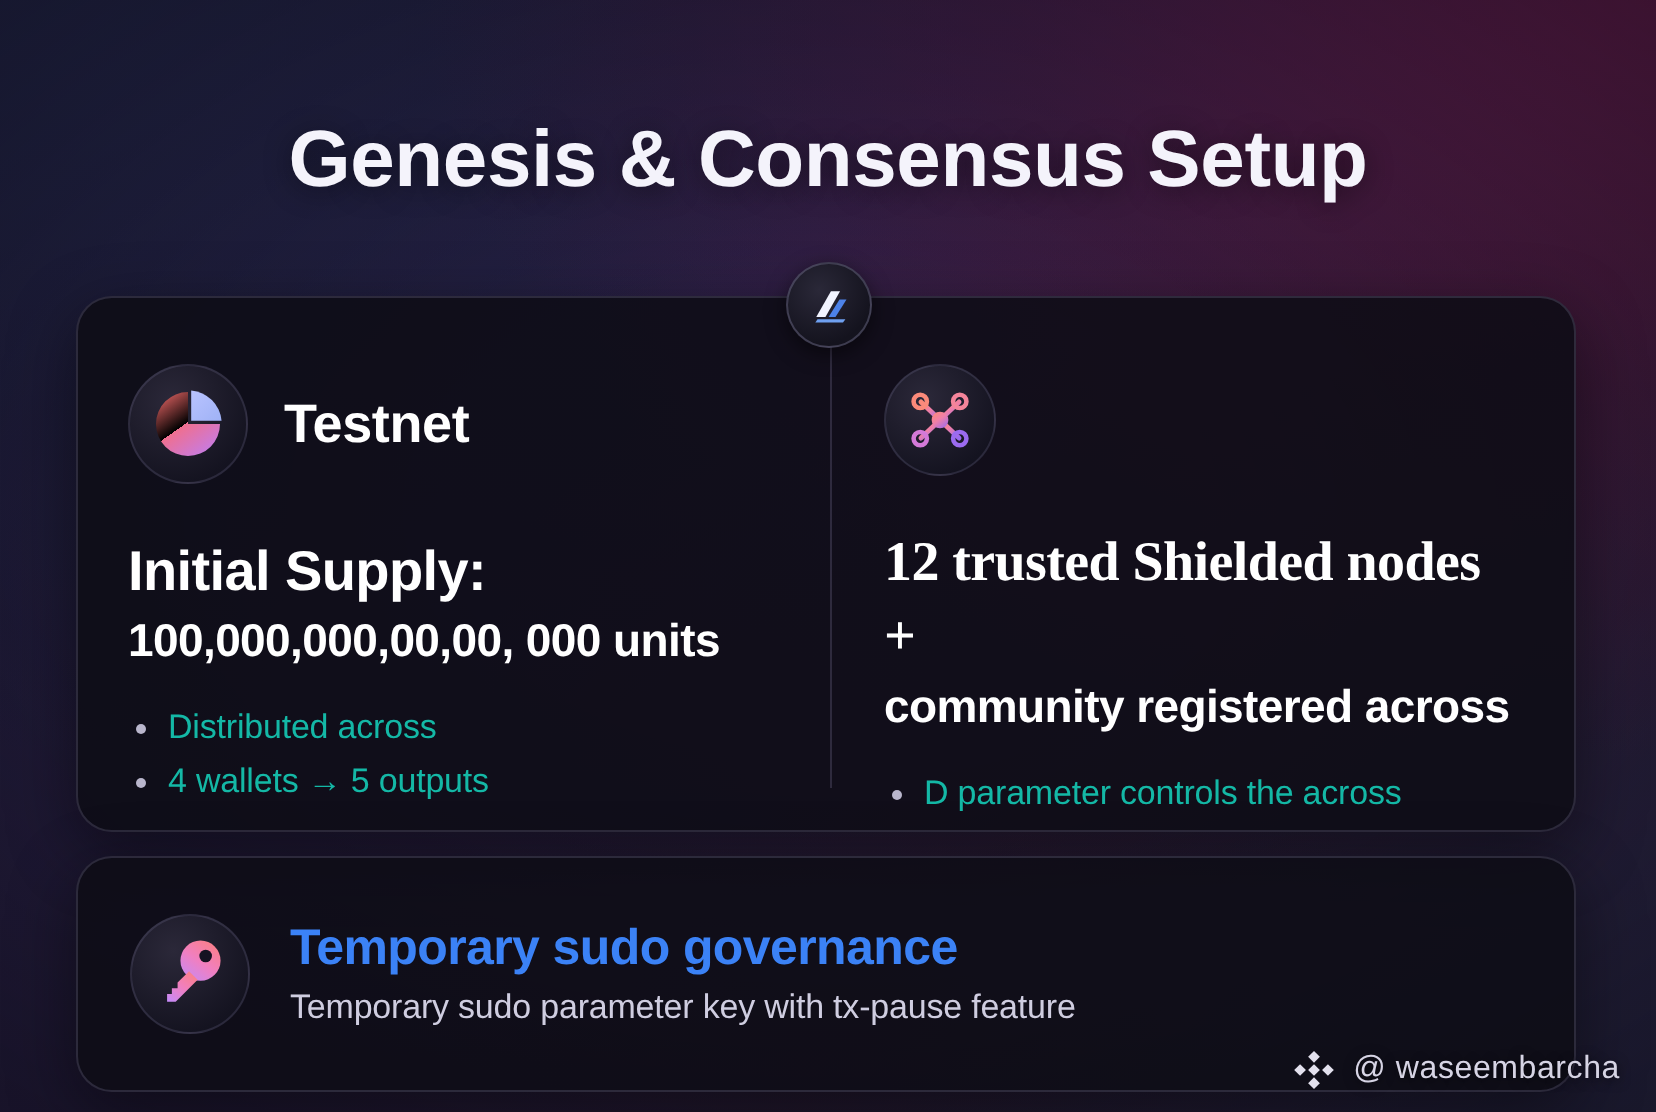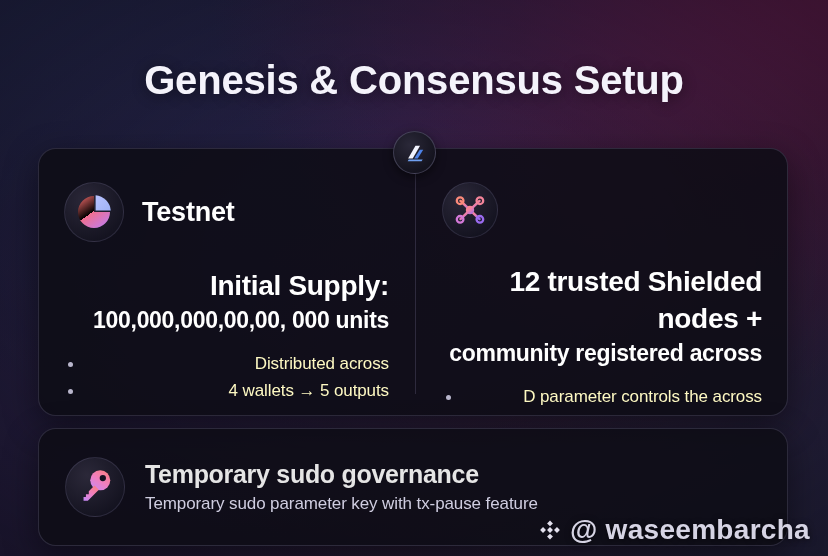--- a/index.html
+++ b/index.html
@@ -63,21 +63,21 @@
     width: 43px; height: 43px;
     border-radius: 50%;
     background: radial-gradient(circle at 38% 32%, #2a2838 0%, #14131e 72%);
     border: 1px solid rgba(160,156,196,0.30);
     display:flex; align-items:center; justify-content:center;
     box-shadow: 0 3px 10px rgba(0,0,0,0.5);
     z-index: 5;
   }
 
   
-  .col { position:absolute; top:148px; height:268px;text-align:right; }
+  .col { position:absolute; top:148px; height:268px; }
   #col-testnet   { left:38px;  width:377px; }
   #col-consensus { left:416px; width:372px; }
 
   .divider {
     position:absolute;
     left:415px; top:172px;
     width:1px; height:222px;
     background: rgba(150,145,185,0.22);
   }
 
@@ -102,72 +102,71 @@
   }
 
   .lead {
     margin-top: 26px;
     font-size: 28px;
     font-weight: bold;
     color:#ffffff;
     line-height: 1.32;
     letter-spacing:-0.3px;
   }
-  .lead.reg { font-weight: bold; }
+  .lead.reg { font-weight: bold; font-family: Liberation Serif, serif; }
 
   .lead-sub {
     font-size: 23px;
     font-weight: bold;
     color:#ffffff;
     line-height:1.32;
     letter-spacing:-0.3px;
   }
 
   .bullets { margin-top: 16px; list-style:none; }
   .bullets li {
     position:relative;
     padding-left: 20px;
     font-size: 17px;
-    color:#fef9c3;
+    color:#14b8a6;
     line-height: 1.58;
     letter-spacing:-0.1px;
   }
   .bullets li::before {
     content:"";
     position:absolute;
     left:4px; top:11px;
     width:5px; height:5px;
     border-radius:50%;
     background:#b9b6cc;
   }
 
   
   .bottom-inner {
     display:flex; align-items:center; gap:20px;
     padding: 22px 26px;
     height:100%;
   }
   .bottom-text { display:flex; flex-direction:column; gap:5px; }
   .bottom-title {
-    font-size: 25px; font-weight:bold; color:#e5e5e5; letter-spacing:-0.3px;
+    font-size: 25px; font-weight:bold; color:#3b82f6; letter-spacing:-0.3px;
   }
   .bottom-sub {
     font-size: 17px; color:#cfcde0; letter-spacing:-0.1px;
   }
 
   
   .watermark {
     position:absolute;
     right: 18px; bottom: 10px;
     display:flex; align-items:center; gap:9px;
     color:#d6d4e4;
-    font-size: 28px;
+    font-size: 16px;
     letter-spacing: 0.3px;
     text-shadow: 0 1px 6px rgba(0,0,0,0.6);
-    font-weight: bold;
   }
 </style>
 </head>
 <body>
 
 <div class="page">
 
   <div class="bg"></div>
   <div class="bg-vignette"></div>
 

